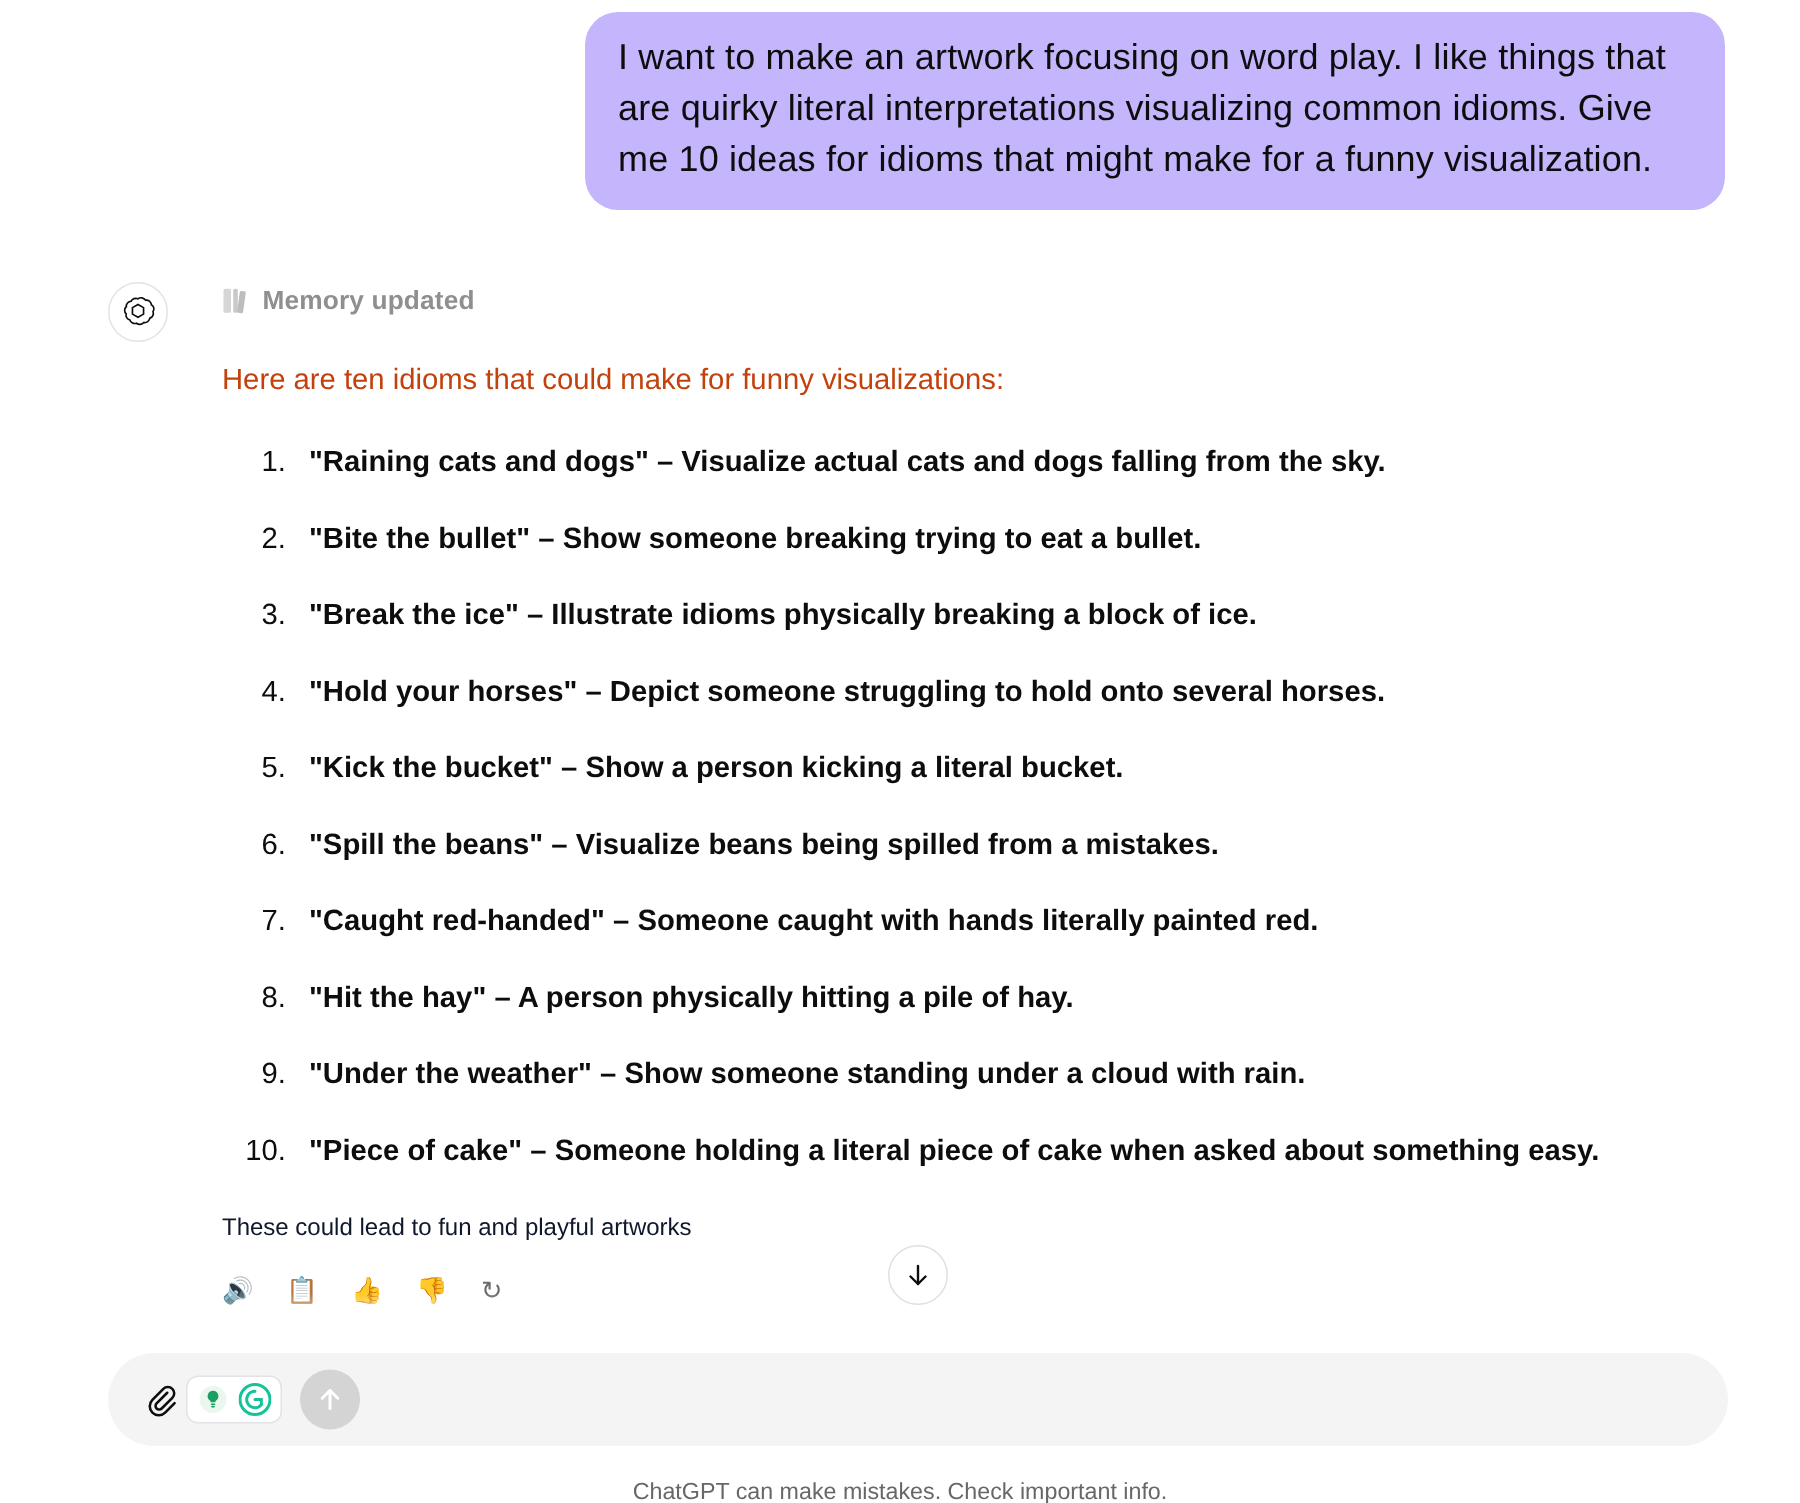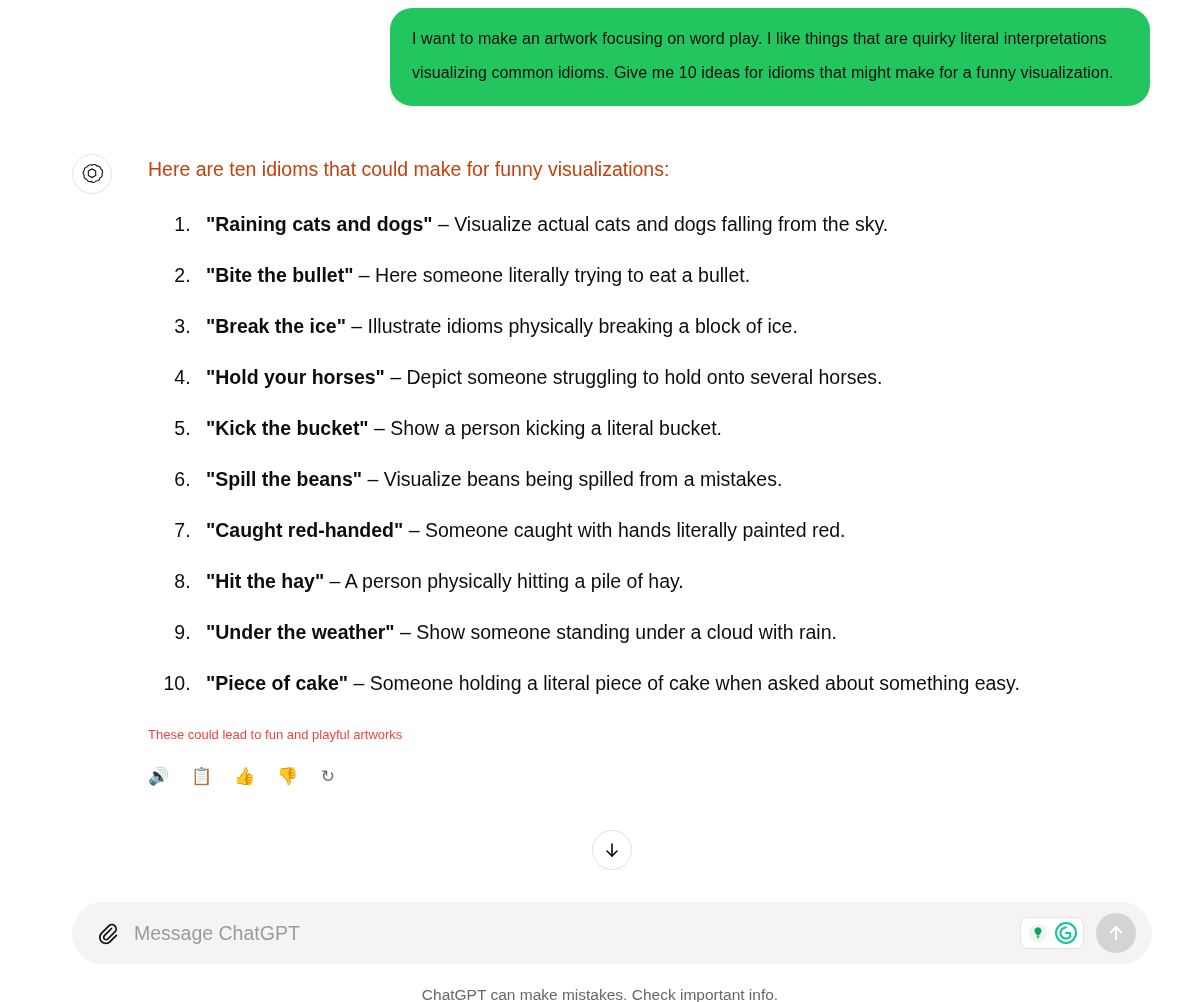--- a/index.html
+++ b/index.html
@@ -32,24 +32,24 @@
   }
 
   .user-row {
     display: flex;
     justify-content: flex-end;
     padding: 8px 50px 0 0;
   }
 
   .user-bubble {
     max-width: 760px;
-    background: #22c55e;
+    background: #c4b5fd;
     border-radius: 22px;
     padding: 14px 22px 16px 22px;
-    font-size: 16px;
+    font-size: 24px;
     line-height: 34px;
     color: #0d0d0d;
     letter-spacing: 0.1px;
   }
 
   .assistant-row {
     position: relative;
     margin-top: 48px;
     padding-left: 148px;
     padding-right: 40px;
@@ -104,26 +104,26 @@
     font-size: 19.5px;
     line-height: 28px;
     margin-bottom: 23px;
     padding-left: 10px;
     color: #0d0d0d;
   }
   ol.idiom-list li::marker {
     color: #0d0d0d;
   }
   .idiom-name { font-weight: bold; }
-  .idiom-desc { font-weight: normal; }
+  .idiom-desc { font-weight: bold; }
 
   .closing-text {
-    font-size: 13px;
+    font-size: 16px;
     line-height: 30px;
-    color: #ef4444;
+    color: #0f172a;
   }
 
   .action-icons {
     margin-top: 18px;
     display: flex;
     gap: 22px;
     color: #6b6b6b;
   }
   .action-icons span {
     font-size: 17px;
@@ -263,29 +263,37 @@
 
     <div class="assistant-row">
 
       <div class="gpt-avatar">
         <svg width="24" height="24" viewBox="0 0 24 24" fill="none" stroke="#0d0d0d" stroke-width="1.1">
           <path d="M12 3.2c1.6-1.2 3.9-.8 5 .9 1.9-.3 3.7 1.1 3.9 3 1.7.9 2.2 3.1 1.1 4.6.7 1.8-.3 3.8-2.1 4.4-.3 1.9-2.1 3.2-4 2.9-1.2 1.5-3.4 1.7-4.9.5-1.8.6-3.8-.4-4.4-2.2-1.9-.4-3-2.3-2.5-4.1C2.8 11.9 2.7 9.6 4.2 8.5c-.2-1.9 1.3-3.6 3.2-3.7C8.2 3.1 10.4 2.5 12 3.2z"></path>
           <path d="M8.3 9.1l3.7-2.1 3.7 2.1v4.3l-3.7 2.1-3.7-2.1z"></path>
         </svg>
       </div>
 
+      <div class="memory-line">
+        <svg class="memory-icon" viewBox="0 0 17 19" fill="none">
+          <rect x="1" y="1.5" width="5" height="16" rx="1" fill="#d6d6d6"></rect>
+          <rect x="7.5" y="1.5" width="3" height="16" rx="1" fill="#c9c9c9"></rect>
+          <rect x="12" y="2.8" width="4" height="14.7" rx="1" transform="rotate(8 12 2.8)" fill="#bdbdbd"></rect>
+        </svg>
+        <span class="memory-text">Memory updated</span>
+      </div>
 
       <div class="intro-text">Here are ten idioms that could make for funny visualizations:</div>
 
       <ol class="idiom-list">
         <li>
           <span class="idiom-name">"Raining cats and dogs"</span><span class="idiom-desc"> – Visualize actual cats and dogs falling from the sky.</span>
         </li>
         <li>
-          <span class="idiom-name">"Bite the bullet"</span><span class="idiom-desc"> – Here someone literally trying to eat a bullet.</span>
+          <span class="idiom-name">"Bite the bullet"</span><span class="idiom-desc"> – Show someone breaking trying to eat a bullet.</span>
         </li>
         <li>
           <span class="idiom-name">"Break the ice"</span><span class="idiom-desc"> – Illustrate idioms physically breaking a block of ice.</span>
         </li>
         <li>
           <span class="idiom-name">"Hold your horses"</span><span class="idiom-desc"> – Depict someone struggling to hold onto several horses.</span>
         </li>
         <li>
           <span class="idiom-name">"Kick the bucket"</span><span class="idiom-desc"> – Show a person kicking a literal bucket.</span>
         </li>
@@ -329,21 +337,20 @@
 
   <div class="composer-wrap">
     <div class="composer">
 
       <div class="attach-btn">
         <svg width="24" height="24" viewBox="0 0 24 24" fill="none" stroke="#0d0d0d" stroke-width="1.7" stroke-linecap="round" stroke-linejoin="round">
           <path d="M16.5 7.5l-7.1 7.1a2.4 2.4 0 103.4 3.4l7.1-7.1a4.2 4.2 0 10-6-6l-7.3 7.3a6 6 0 108.5 8.5l6.3-6.3"></path>
         </svg>
       </div>
 
-      <input class="composer-input" type="text" value="" placeholder="Message ChatGPT" style="">
 
       <div class="ext-badges">
         <div class="ext-badge idea">
           <svg width="20" height="20" viewBox="0 0 20 20">
             <circle cx="10" cy="10" r="9" fill="#e9f7ef"></circle>
             <path d="M10 4.2a3.6 3.6 0 00-2.1 6.5c.4.3.6.7.6 1.2h3a1.5 1.5 0 01.6-1.2A3.6 3.6 0 0010 4.2z" fill="#1a9e62"></path>
             <rect x="8.5" y="12.6" width="3" height="1.1" rx="0.5" fill="#1a9e62"></rect>
             <rect x="8.8" y="14.2" width="2.4" height="1.1" rx="0.5" fill="#1a9e62"></rect>
           </svg>
         </div>

